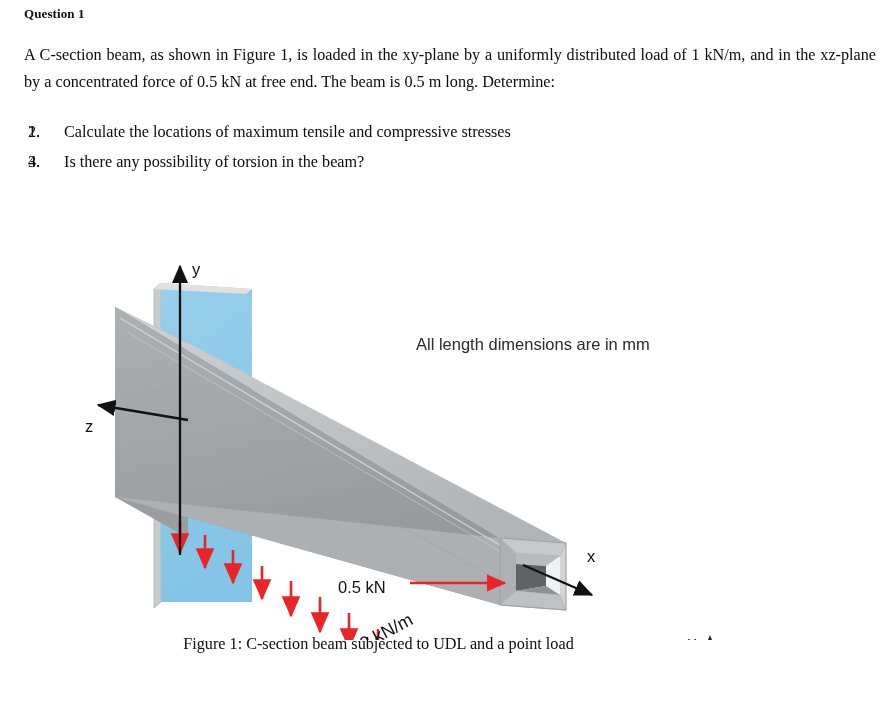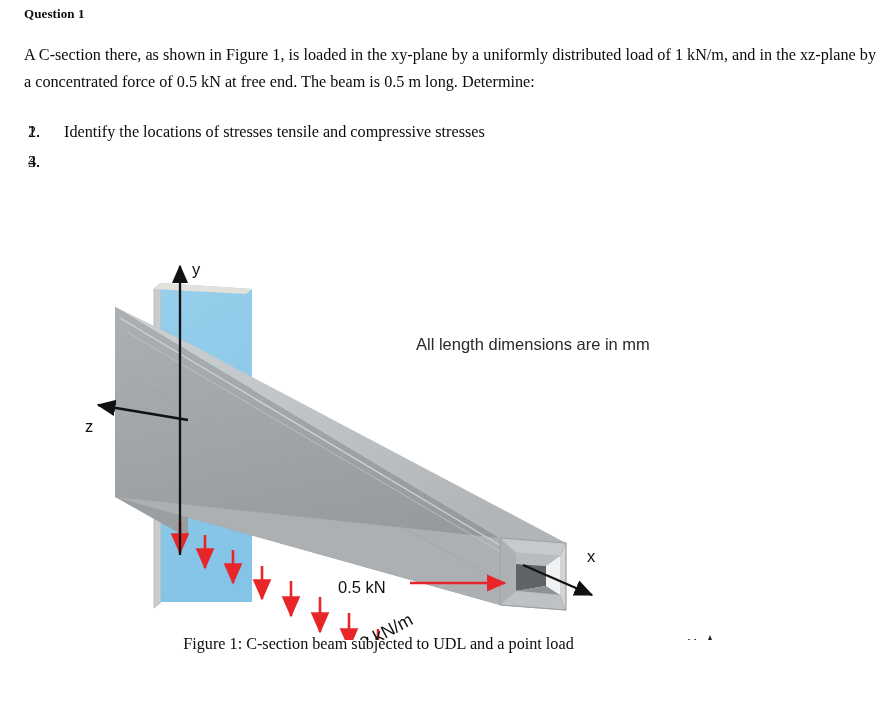--- a/index.html
+++ b/index.html
@@ -90,36 +90,37 @@
   }
 </style>
 </head>
 <body>
 
 <div id="page">
 
   <div class="q-title">Question 1</div>
 
   <div class="q-body">
-    <span>A C-section there, as shown in Figure 1, is loaded in the </span><span class="it">xy</span><span>-plane by a uniformly distributed load of 1 kN/m, and in the </span><span class="it">xz</span><span>-plane by a concentrated force of 0.5 kN at free end. The beam is 0.5 m long. Determine:</span>
+    <span>A C-section beam, as shown in Figure 1, is loaded in the </span><span class="it">xy</span><span>-plane by a uniformly distributed load of 1 kN/m, and in the </span><span class="it">xz</span><span>-plane by a concentrated force of 0.5 kN at free end. The beam is 0.5 m long. Determine:</span>
   </div>
 
   <div class="q-list">
     <div class="q-list-item">
       <span class="num">1.</span>
     </div>
     <div class="q-list-item">
       <span class="num">2.</span>
-      <span>Identify the locations of stresses tensile and compressive stresses</span>
+      <span>Calculate the locations of maximum tensile and compressive stresses</span>
     </div>
     <div class="q-list-item">
       <span class="num">3.</span>
     </div>
     <div class="q-list-item">
       <span class="num">4.</span>
+      <span>Is there any possibility of torsion in the beam?</span>
     </div>
   </div>
 
   <div id="figure">
     <svg width="887" height="390" viewBox="0 0 887 390" xmlns="http://www.w3.org/2000/svg">
       <defs>
         <marker id="arrRed" markerWidth="9" markerHeight="9" refX="7.6" refY="4.5" orient="auto">
           <path d="M0,0.9 L8.2,4.5 L0,8.1 z" fill="#E8262A"></path>
         </marker>
         <marker id="arrBlk" markerWidth="9" markerHeight="9" refX="7.6" refY="4.5" orient="auto">

